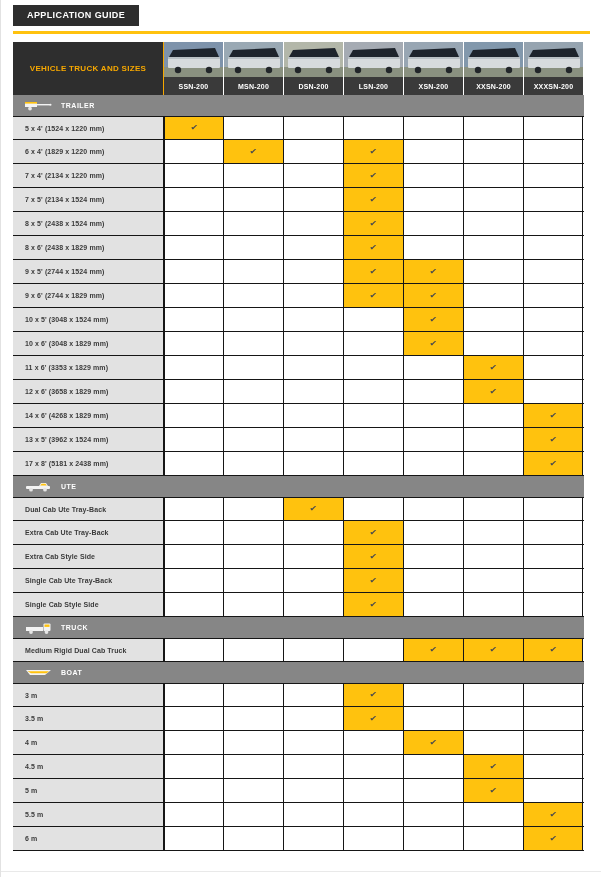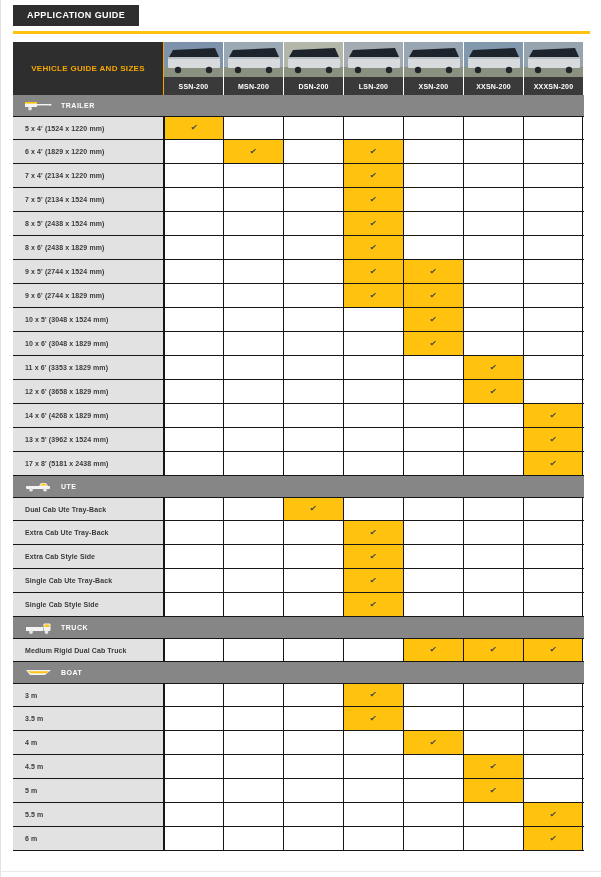--- a/index.html
+++ b/index.html
@@ -55,21 +55,21 @@
   .check{font-size:8px;color:#4d4d4d;line-height:1;transform:scaleX(1.15);}
 </style>
 </head>
 <body>
 
 <div class="page">
   <div class="title-box" style="background: rgb(46, 46, 46);">APPLICATION GUIDE</div>
   <div class="rule" style="background: rgb(255, 194, 14);"></div>
   <div class="apptable">
     <div class="thead">
-      <div class="corner" style="background: rgb(46, 46, 46); color: rgb(247, 168, 0);">VEHICLE GUIDE AND SIZES</div>
+      <div class="corner" style="background: rgb(46, 46, 46); color: rgb(247, 168, 0);">VEHICLE TRUCK AND SIZES</div>
       <div style="display:flex" id="cols">
           <div class="col">
             <div class="photo"><svg width="60" height="35" xmlns="http://www.w3.org/2000/svg">
                 <rect width="60" height="35" fill="#7e93ab"></rect>
                 <rect y="25" width="60" height="10" fill="#8a9180"></rect>
                 <rect x="4" y="15" width="52" height="11" rx="1" fill="#d7dbdd"></rect>
                 <rect x="4" y="15" width="52" height="2" fill="#b9c0c4"></rect>
                 <polygon points="5,15 55,15 51,6 9,8" fill="#1e242c"></polygon>
                 <circle cx="14" cy="28" r="3.2" fill="#22262a"></circle>
                 <circle cx="45" cy="28" r="3.2" fill="#22262a"></circle>

